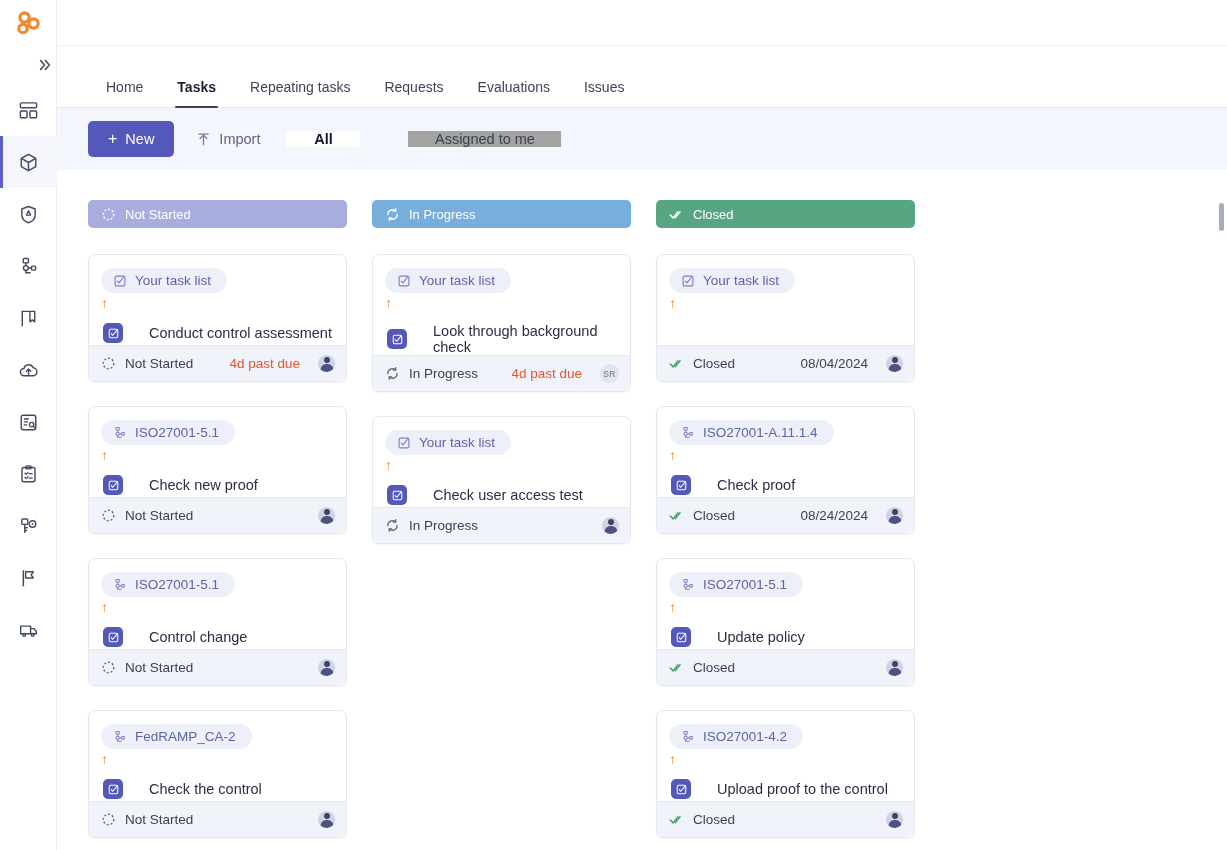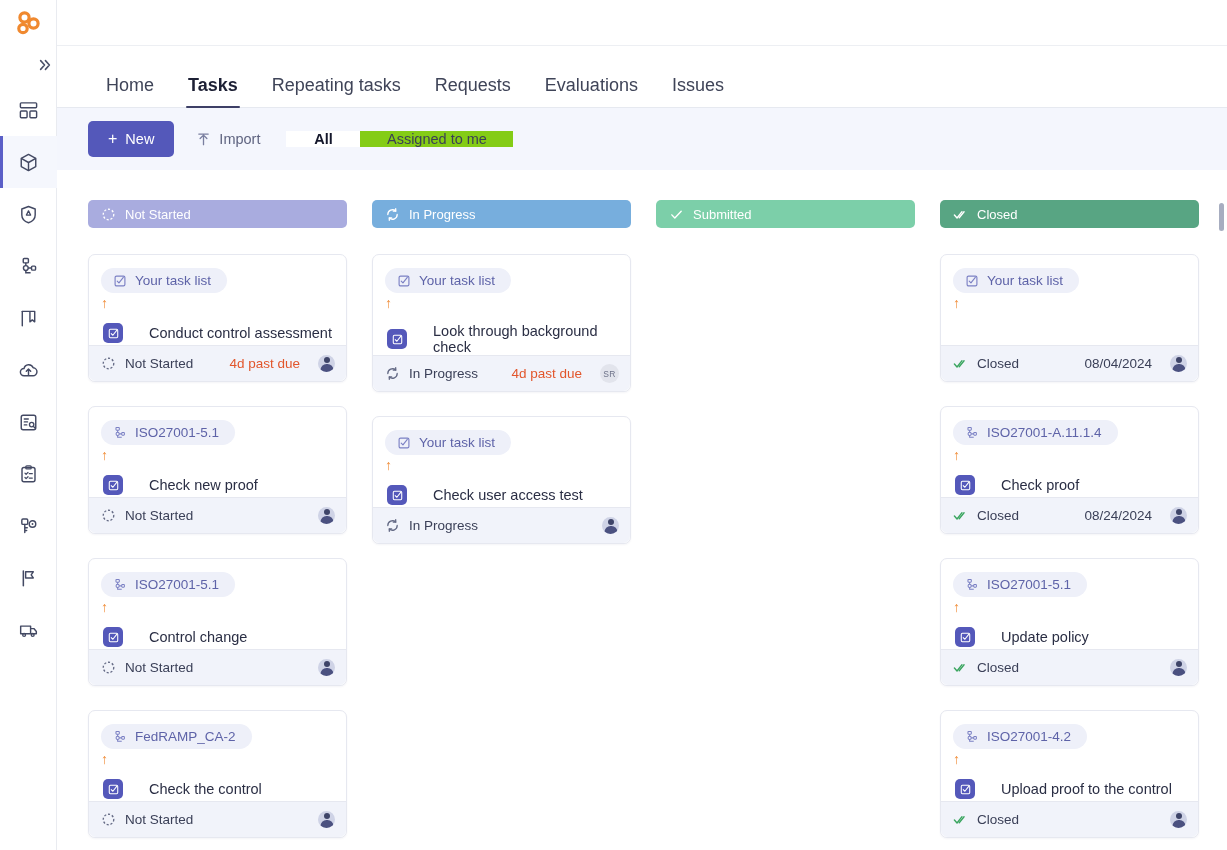--- a/index.html
+++ b/index.html
@@ -47,21 +47,21 @@
   }
 
   
   .tabsbar {
     position: absolute; left: 57px; top: 46px; right: 0; height: 62px;
     background: #ffffff; border-bottom: 1px solid #e6e9f0;
   }
   .tabs { display: flex; align-items: flex-end; height: 62px; padding-left: 32px; gap: 0; }
   .tab {
     position: relative; padding: 0 17px 14px 17px;
-    font-size: 18px; color: #3f4458; cursor: pointer; line-height: 1;
+    font-size: 14px; color: #3f4458; cursor: pointer; line-height: 1;
   }
   .tab.active { font-weight: bold; color: #1d2035; }
   .tab.active::after {
     content: ""; position: absolute; left: 15px; right: 15px; bottom: 0;
     height: 2.5px; background: #3d3f66; border-radius: 2px;
   }
 
   
   .toolbar {
     position: absolute; left: 57px; top: 108px; right: 0; height: 62px;
@@ -80,21 +80,21 @@
     font-size: 14.5px; cursor: pointer; background: transparent; border: none;
     font-family: inherit;
   }
   .seg { display: flex; margin-left: 10px; align-self: stretch; align-items: center; }
   .seg-item {
     display: flex; align-items: center; justify-content: center;
     width: 74px; font-size: 14.5px; cursor: pointer; color: #3b3f55;
   }
   .seg-item.wide { width: 153px; }
   .seg-item.active { background: #ffffff; font-weight: bold; color: #14172b; }
-  .seg-item.inactive { background: #84cc16; color: #3b3f55; }
+  .seg-item.inactive { background: #a3a3a3; color: #3b3f55; margin-left: 48px; }
 
   
   .board {
     position: absolute; left: 57px; top: 170px; right: 0; bottom: 0;
     background: #ffffff; overflow: hidden;
   }
   .columns {
     display: flex; gap: 25px; padding: 30px 0 0 31px; height: 100%;
   }
   .col { width: 259px; flex: none; }
@@ -528,31 +528,20 @@
                 </svg>
               </span>
               <span class="footer-status">In Progress</span>
               <span class="footer-spacer"></span>
               <span class="avatar-photo"></span>
             </div>
           </div>
         </div>
       </div>
       <div class="col">
-        <div class="col-header submitted">
-          <span class="hdr-icon">
-            <svg width="15" height="15" viewBox="0 0 16 16">
-              <path d="M3 8.4l3.2 3.3L13 4.6" fill="none" stroke="#ffffff" stroke-width="1.5" stroke-linecap="round" stroke-linejoin="round"></path>
-            </svg>
-          </span>
-          <span>Submitted</span>
-        </div>
-        <div class="cards empty-col"></div>
-      </div>
-      <div class="col">
         <div class="col-header closed">
           <span class="hdr-icon">
             <svg width="15" height="15" viewBox="0 0 16 16">
               <path d="M1.5 8.6l2.8 3.1L9.6 5" fill="none" stroke="#ffffff" stroke-width="1.5" stroke-linecap="round" stroke-linejoin="round"></path>
               <path d="M6.6 11.4L11.8 5" fill="none" stroke="#ffffff" stroke-width="1.5" stroke-linecap="round" stroke-linejoin="round"></path>
             </svg>
           </span>
           <span>Closed</span>
         </div>
         <div class="cards">

